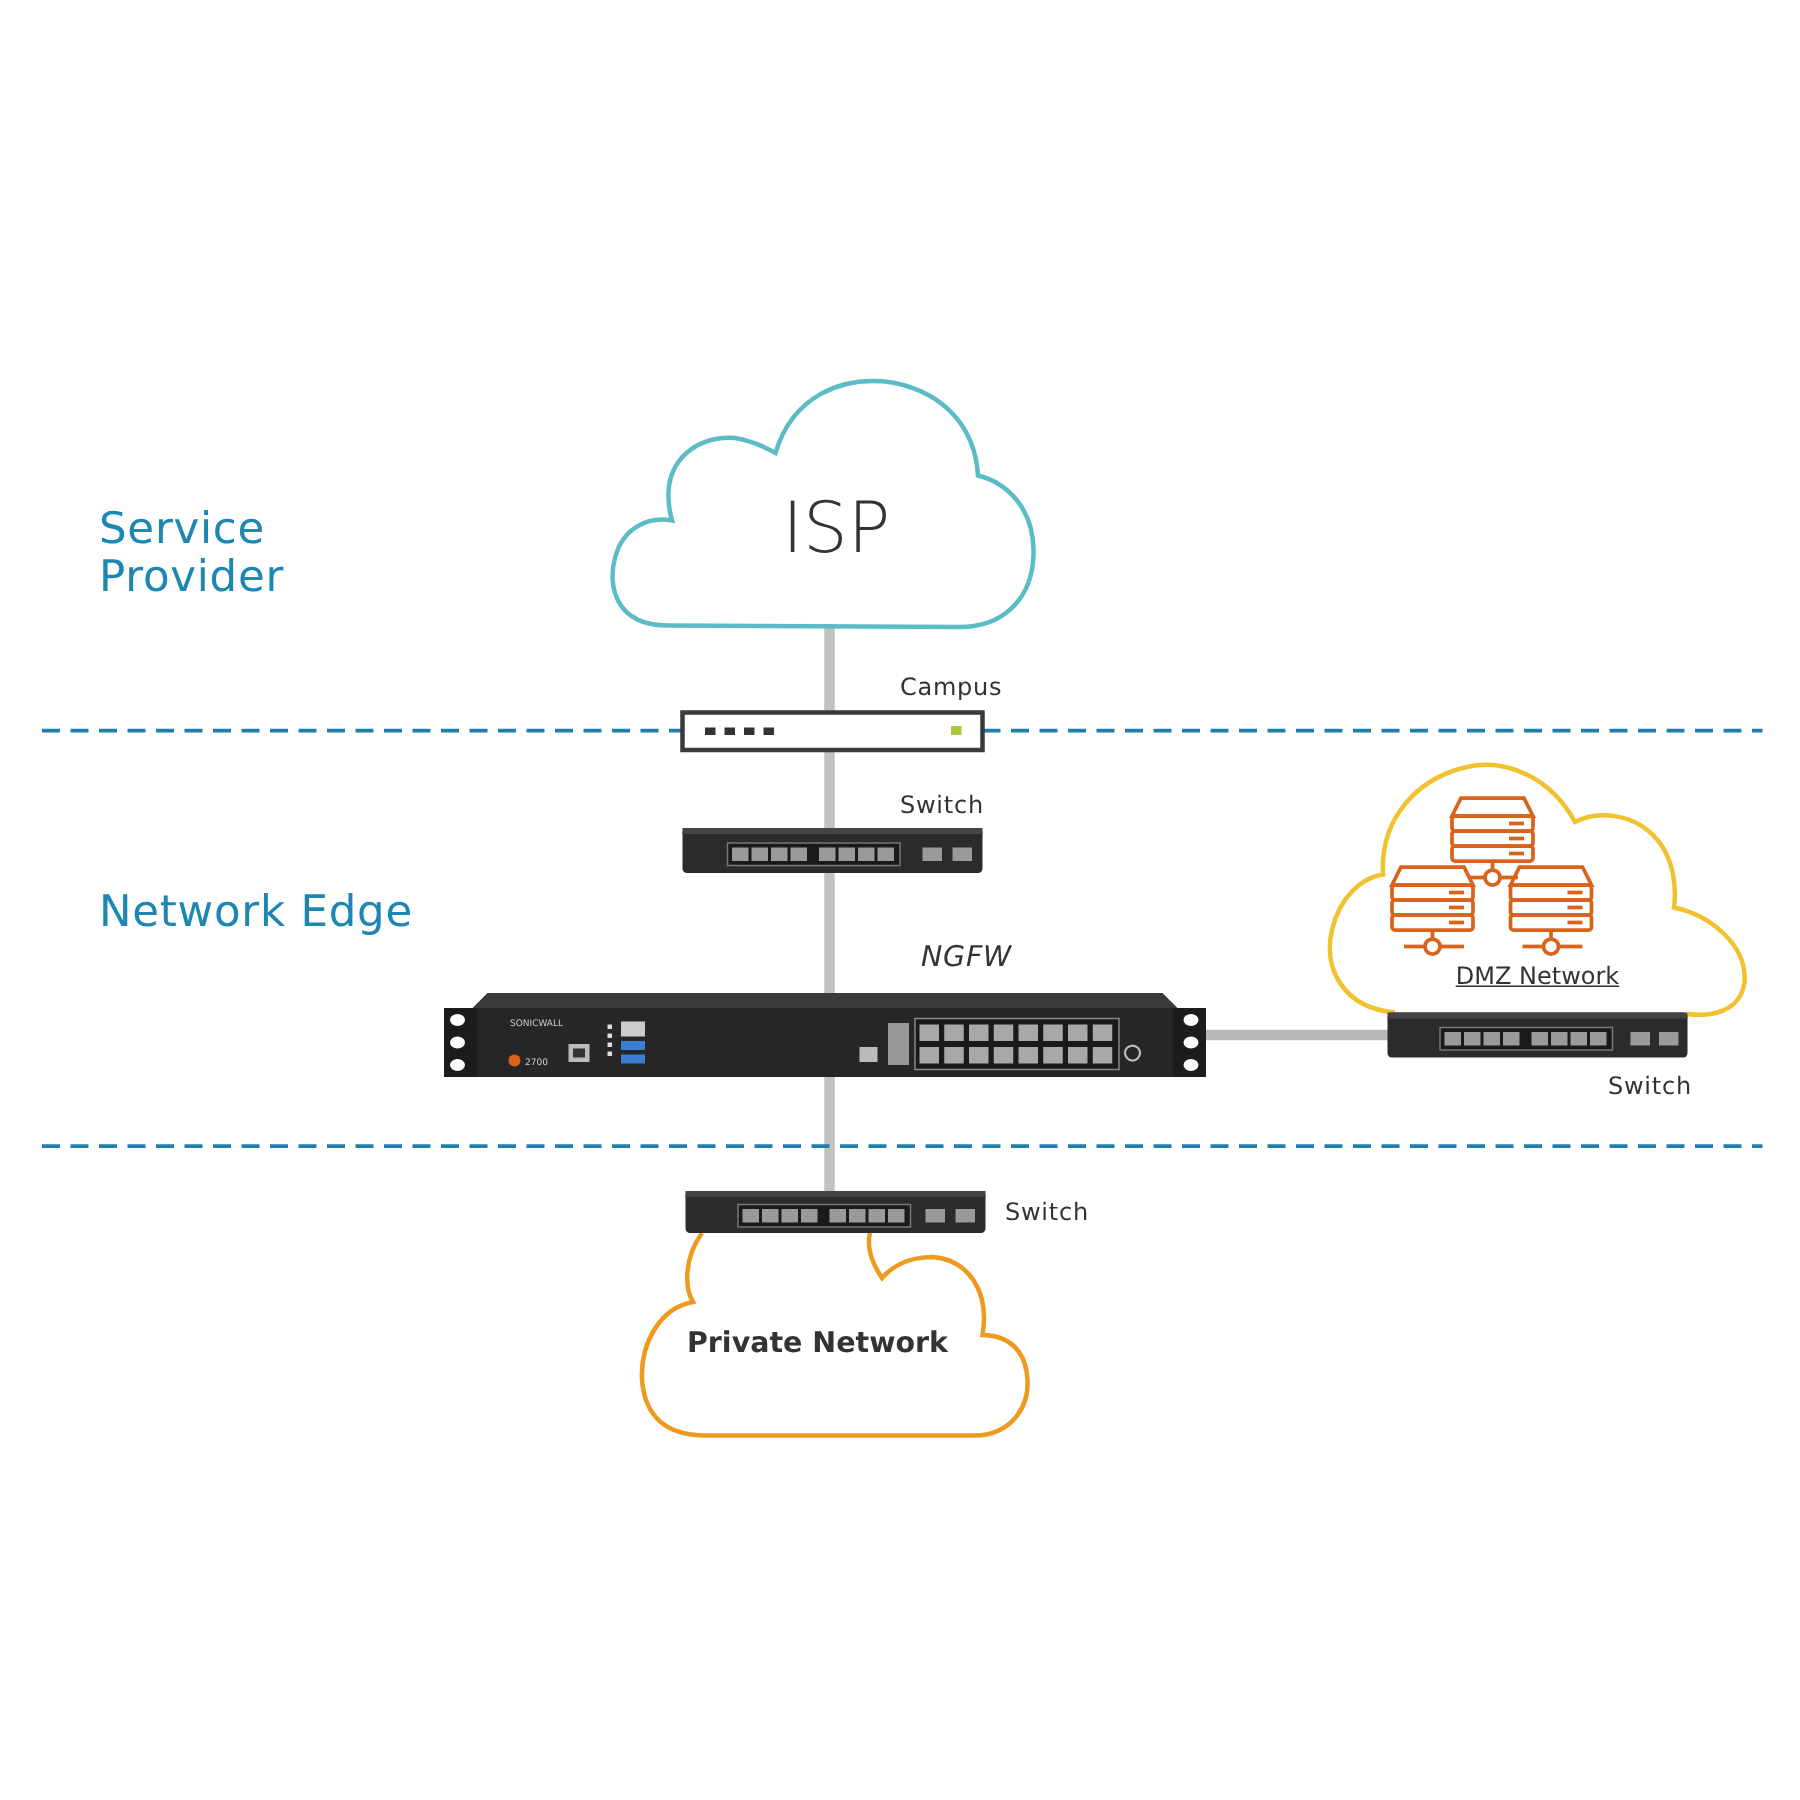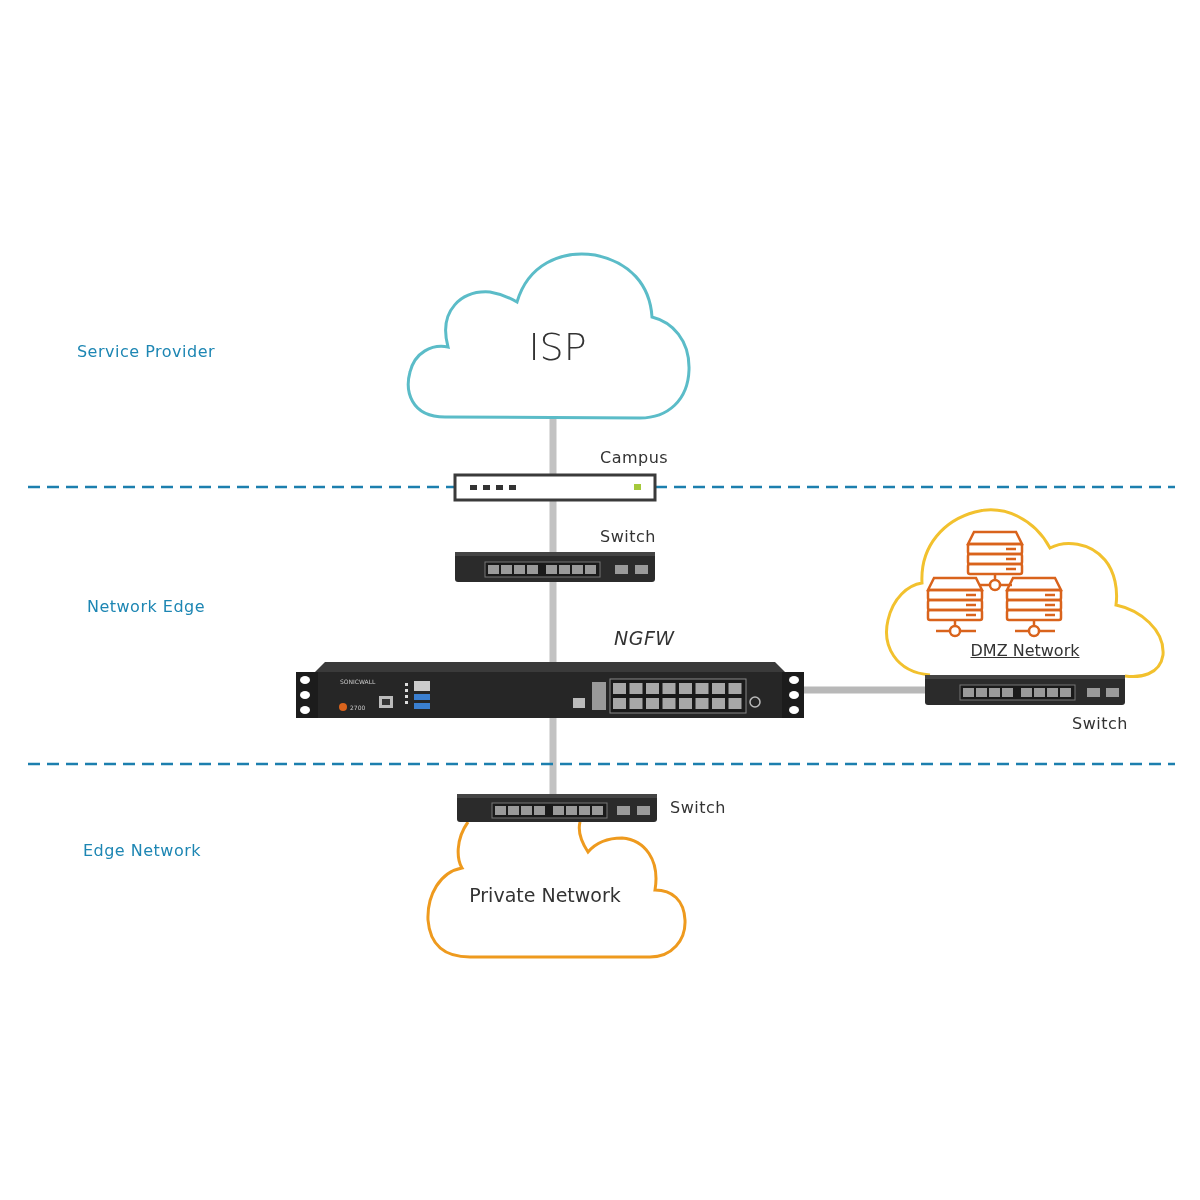--- a/index.html
+++ b/index.html
@@ -1,19 +1,19 @@
 <!DOCTYPE html>
 <html><head>
 <meta charset="utf-8">
 <style>
   html, body { margin: 0; padding: 0; background: #ffffff; }
   body { width: 1200px; height: 1200px; position: relative; overflow: hidden;
          font-family: "DejaVu Sans", sans-serif; }
-  .zone-label { position: absolute; color: #1d86b3; font-size: 16px; text-align: center;
-                letter-spacing: 0.5px; line-height: 32px; }
+  .zone-label { position: absolute; color: #1d86b3; font-size: 29px; text-align: left;
+                letter-spacing: 0.5px; line-height: 32px; margin-left: 26px; }
   .dev-label { position: absolute; color: #333; font-size: 16px; letter-spacing: 0.5px; }
   .cloud-label { position: absolute; color: #333; text-align: center; }
   svg.canvas { position: absolute; left: 0; top: 0; }
 </style>
 </head>
 <body>
 
 <svg class="canvas" width="1200" height="1200" viewBox="0 0 1200 1200">
 
   <line x1="553" y1="418" x2="553" y2="800" stroke="#c2c2c2" stroke-width="7"></line>
@@ -185,24 +185,23 @@
         <rect x="712" y="698" width="13" height="11"></rect>
         <rect x="728.5" y="698" width="13" height="11"></rect>
       </g>
     <circle cx="755" cy="702" r="5" fill="none" stroke="#bbb" stroke-width="1.5"></circle>
   </g>
 </svg>
 
 <div class="zone-label" style="left:40px; top:336px; width:212px;">Service Provider</div>
 <div class="zone-label" style="left:40px; top:591px; width:212px;">Network Edge</div>
 <div class="zone-label" style="left:32px; top:835px; width:220px;">
-  <div>Edge Network</div>
 </div>
 
-<div class="cloud-label" style="left:490px; top:325px; width:135px; font-size:38px; font-weight:300;">ISP</div>
+<div class="cloud-label" style="left:490px; top:325px; width:135px; font-size:47px; font-weight:300;">ISP</div>
 <div class="cloud-label" style="left:950px; top:641px; width:150px; font-size:16px;text-decoration:underline;">DMZ Network</div>
-<div class="cloud-label" style="left:450px; top:884px; width:190px; font-size:19px;">Private Network</div>
+<div class="cloud-label" style="left:450px; top:884px; width:190px; font-size:19px;font-weight:bold;">Private Network</div>
 
 <div class="dev-label" style="left:600px; top:448px;">Campus</div>
 <div class="dev-label" style="left:600px; top:527px;">Switch</div>
 <div class="dev-label" style="left:614px; top:627px; font-size:19px;font-style:italic;">NGFW</div>
 <div class="dev-label" style="left:1072px; top:714px;">Switch</div>
 <div class="dev-label" style="left:670px; top:798px;">Switch</div>
 
 </body></html>

